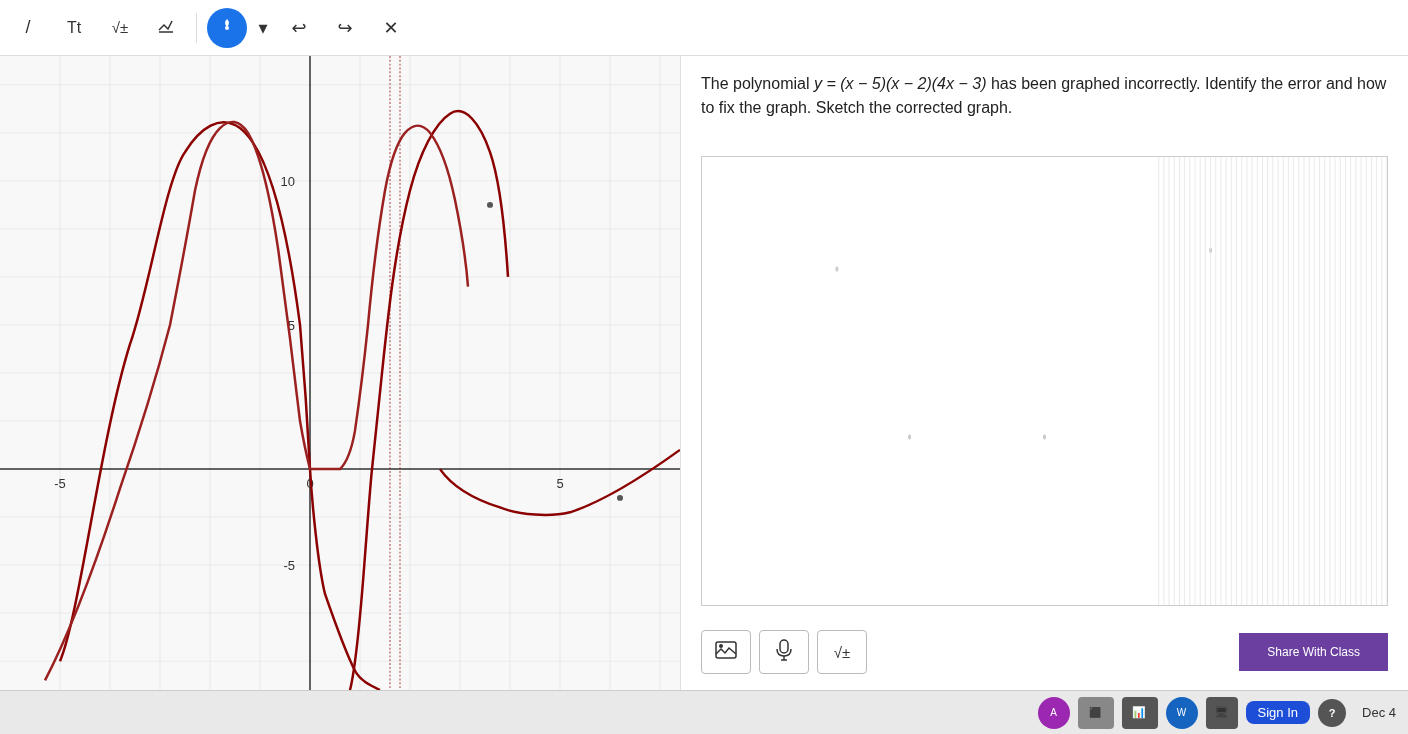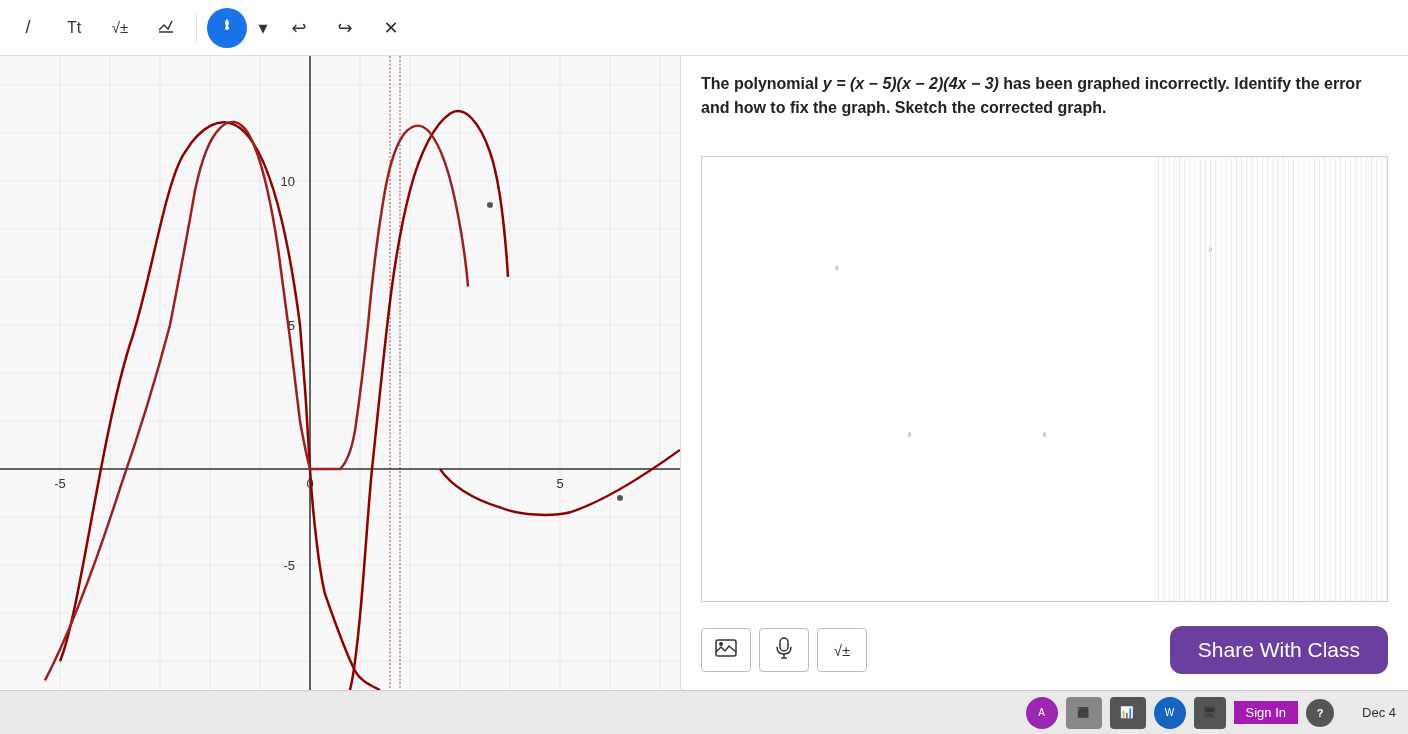--- a/index.html
+++ b/index.html
@@ -77,21 +77,20 @@
       padding: 16px 20px;
       background: #fff;
       border-left: 1px solid #e0e0e0;
     }
 
     .problem-text {
       font-size: 16px;
       line-height: 1.5;
       color: #222;
       margin-bottom: 36px;
-      font-weight: bold;
     }
 
     .answer-box {
       flex: 1;
       border: 1px solid #ccc;
       background: #fff;
       position: relative;
       margin-bottom: 16px;
       min-height: 200px;
     }
@@ -116,23 +115,23 @@
       color: #333;
       border-radius: 4px;
     }
 
     .share-btn {
       margin-left: auto;
       background: #6b3fa0;
       color: #fff;
       border: none;
       padding: 12px 28px;
-      font-size: 21px;
+      font-size: 12px;
       cursor: pointer;
-      border-radius: 12px;
+      border-radius: 0;
       font-weight: 500;
     }
 
     
     .grid-svg {
       position: absolute;
       top: 0; left: 0;
       width: 100%; height: 100%;
     }
 
@@ -154,27 +153,27 @@
       border-radius: 4px;
       display: flex;
       align-items: center;
       justify-content: center;
       font-size: 11px;
       color: #333;
     }
     .taskbar-date {
       font-size: 13px;
       color: #333;
-      margin-left: 20px;
+      margin-left: 8px;
     }
     .taskbar-signin {
-      background: #a21caf;
+      background: #1d4ed8;
       color: #fff;
       padding: 4px 12px;
-      border-radius: 0;
+      border-radius: 8px;
       font-size: 13px;
       cursor: pointer;
       border: none;
     }
 
     .math-formula {
       font-style: italic;
     }
   </style>
 </head>

